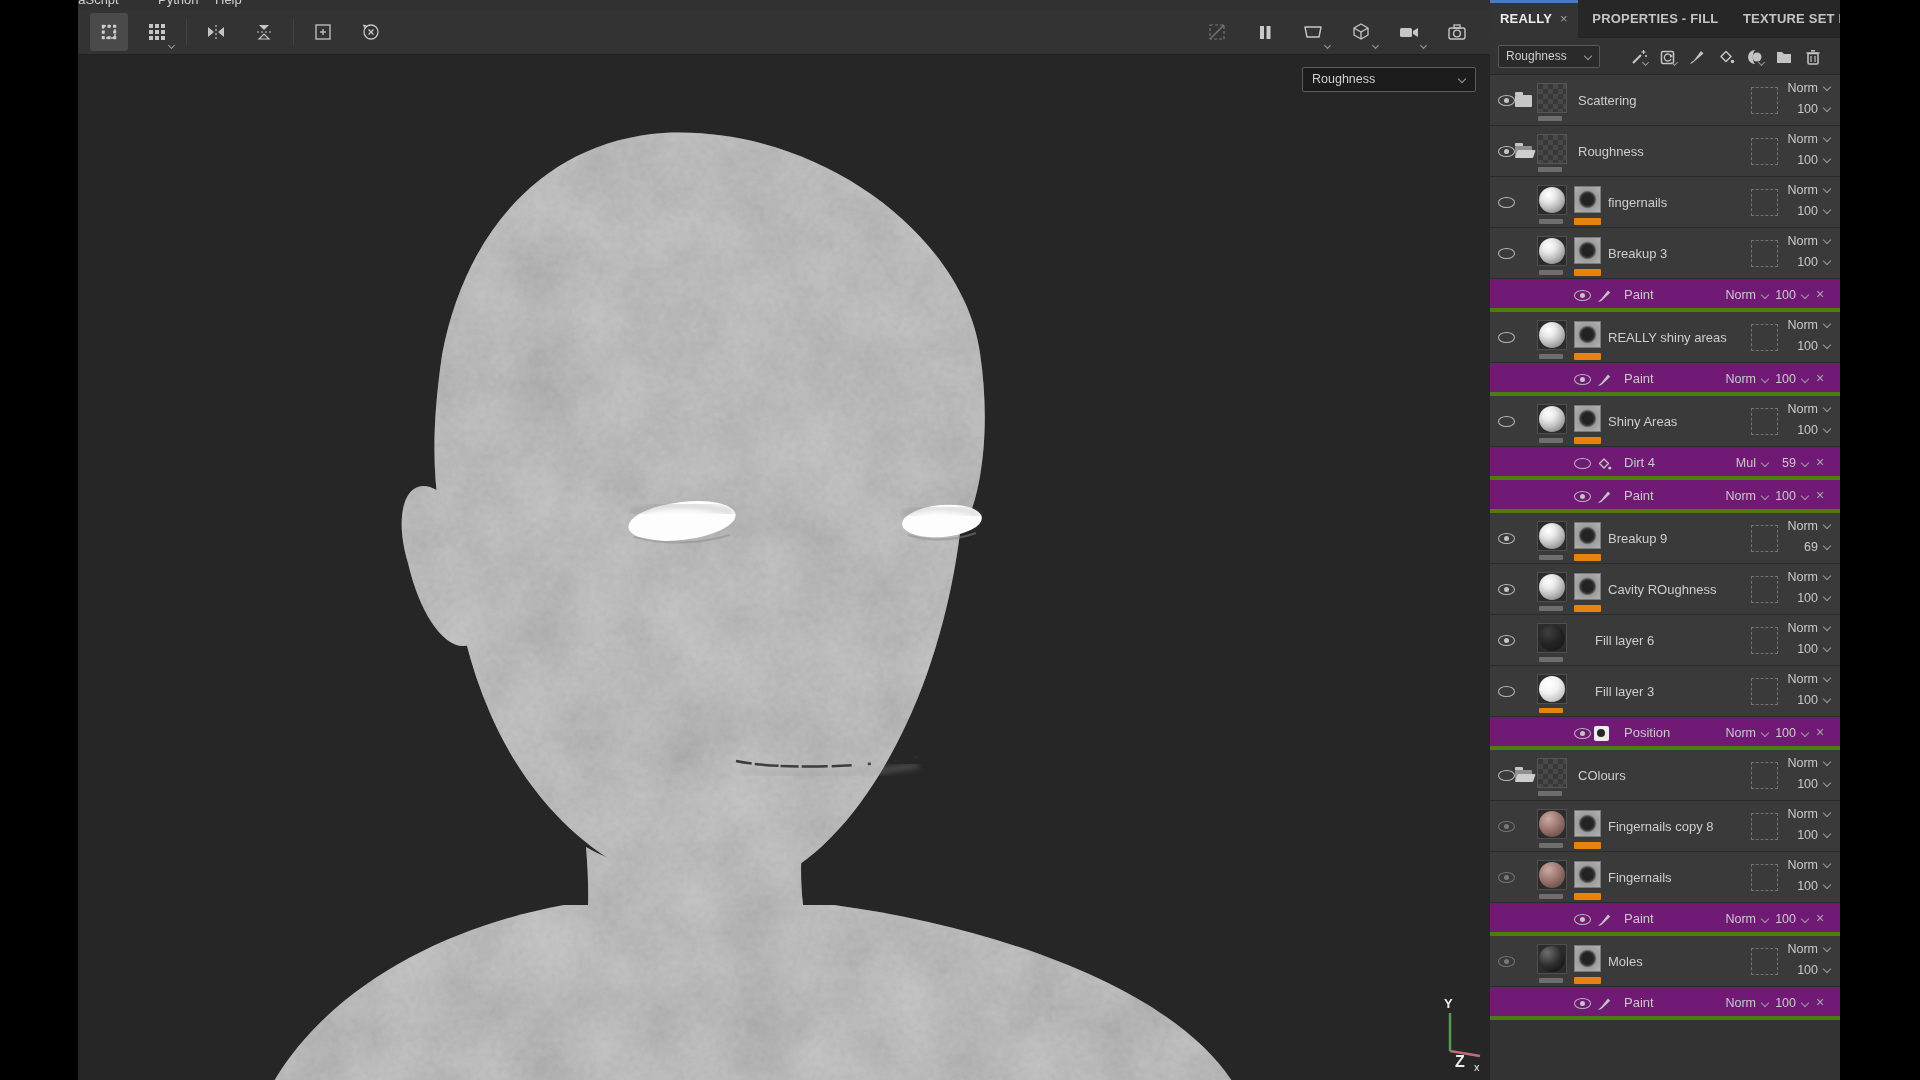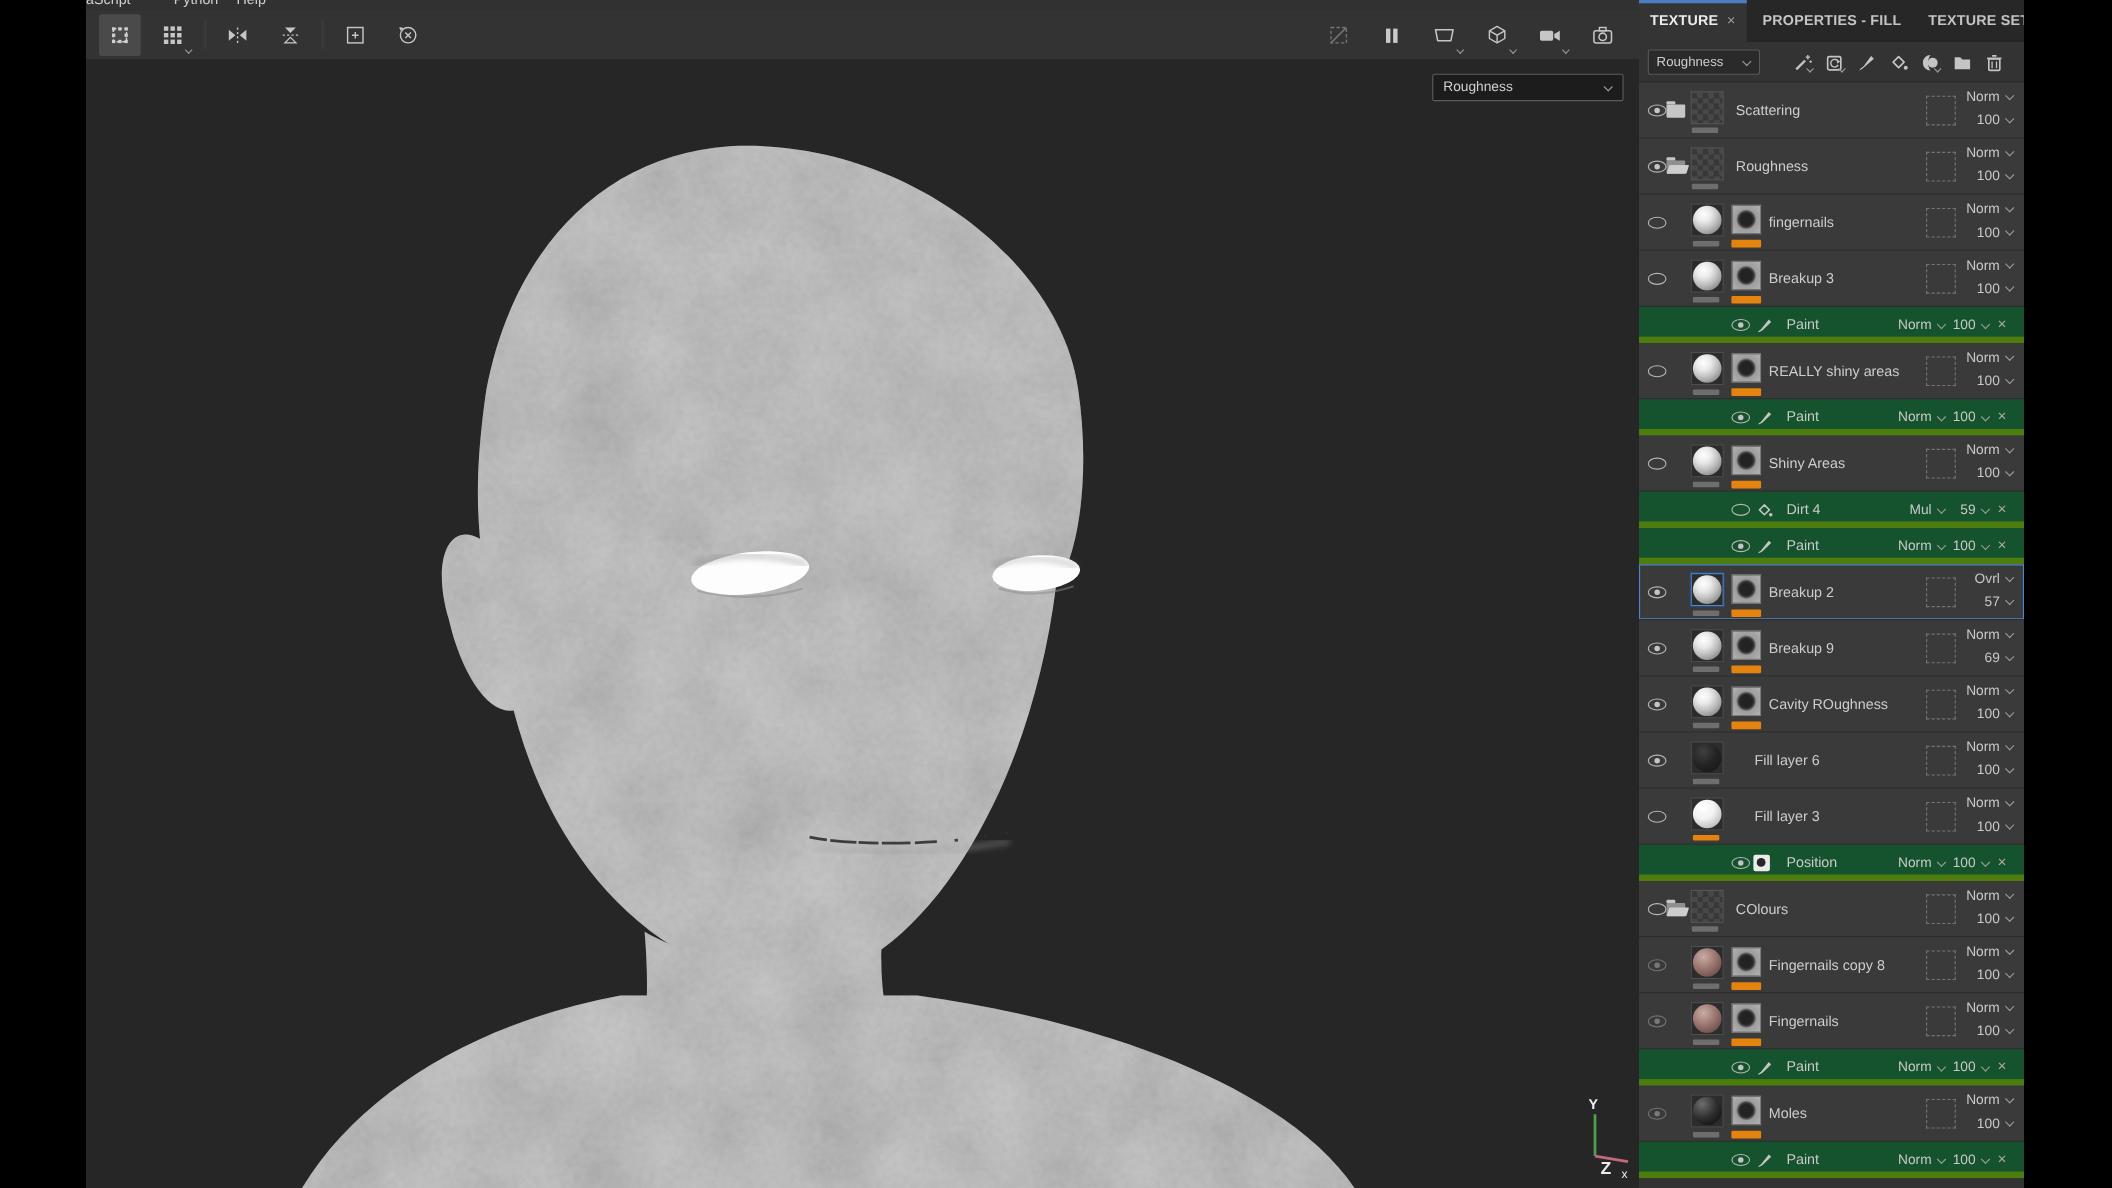--- a/index.html
+++ b/index.html
@@ -45,21 +45,21 @@
   .pdd { position:absolute; left:8px; top:7px; width:102px; height:23px; background:#2a2a2a; border:1px solid #585858; border-radius:2px;
          font-size:12px; color:#cdcdcd; line-height:21px; padding-left:7px; }
   .pdd .chv { position:absolute; right:8px; top:7px; }
   .picons { position:absolute; left:138px; top:8px; display:flex; gap:7px; }
   .picon { width:22px; height:22px; display:flex; align-items:center; justify-content:center; position:relative; }
 
   
   .layerlist { position:relative; width:100%;text-decoration:underline; }
   .lrow { position:relative; width:100%; height:51px; background:#3a3a3a; border-bottom:1px solid #2b2b2b; }
   .lrow.selected { box-shadow:inset 0 0 0 1px #4e86c8; }
-  .erow { position:relative; width:100%; height:33px; background:#14532d; border-bottom:6px solid #4d7c0f; }
+  .erow { position:relative; width:100%; height:33px; background:#701a75; border-bottom:4px solid #4d7c0f; }
 
   .eyeic { position:absolute; left:8px; top:20px; width:17px; height:11px; }
   .eyeic::before { content:""; position:absolute; inset:0; border:1.4px solid #b8b8b8; border-radius:50%; }
   .eye-visible .eyeic::after, .eye-dim .eyeic::after {
       content:""; position:absolute; left:50%; top:50%; width:5px; height:5px; margin:-2.5px 0 0 -2.5px; background:#c4c4c4; border-radius:50%; }
   .eye-dim .eyeic { opacity:.45; }
   .erow .eyeic { left:84px; top:11px; }
 
   .folder { position:absolute; left:25px; top:20px; width:17px; height:12px; background:#c6c6c6; border-radius:1px; }
   .folder::before { content:""; position:absolute; top:-3px; left:0; width:8px; height:3px; background:#c6c6c6; border-radius:1px 1px 0 0; }
@@ -335,21 +335,21 @@
         <text x="14" y="15" fill="#ececec" font-size="13" font-weight="bold">Y</text>
         <line x1="20" y1="20" x2="20" y2="58" stroke="#4f9e4f" stroke-width="2.5"></line>
         <line x1="20" y1="58" x2="50" y2="63" stroke="#c06a7a" stroke-width="2.5"></line>
         <text x="25" y="74" fill="#ececec" font-size="16" font-weight="bold">Z</text>
         <text x="44" y="78" fill="#ececec" font-size="11">x</text>
       </svg>
     </div>
 
     <div class="panel">
       <div class="tabbar">
-        <span class="tab active"><span>TEXTURE</span><span class="tclose">×</span></span>
+        <span class="tab active"><span>REALLY</span><span class="tclose">×</span></span>
         <span class="tab">PROPERTIES - FILL</span>
         <span class="tab">TEXTURE SET LIST</span>
       </div>
       <div class="ptoolbar">
         <div class="pdd">
           <span>Roughness</span>
           <span class="chv"></span>
         </div>
         <div class="picons">
           <span class="picon">
@@ -534,32 +534,20 @@
               </svg>
     </span>
 
     <span class="ename">Paint</span>
     <span class="eb">Norm</span>
     <span class="chv ech1"></span>
     <span class="eop">100</span>
     <span class="chv ech2"></span>
     <span class="ex">×</span>
   </div>
-          <div class="lrow eye-visible selected">
-    <span class="eyeic"></span>
-
-    <span class="thumb t-sphere-light"></span>
-    <span class="mask"></span>
-    <span class="lname">Breakup 2</span>
-    <span class="cbar gray"></span>
-    <span class="mbar orange"></span>
-    <span class="dashbox"></span>
-    <span class="bl"><span>Ovrl</span><span class="chv"></span></span>
-    <span class="op"><span>57</span><span class="chv"></span></span>
-  </div>
           <div class="lrow eye-visible">
     <span class="eyeic"></span>
 
     <span class="thumb t-sphere-light"></span>
     <span class="mask"></span>
     <span class="lname">Breakup 9</span>
     <span class="cbar gray"></span>
     <span class="mbar orange"></span>
     <span class="dashbox"></span>
     <span class="bl"><span>Norm</span><span class="chv"></span></span>

